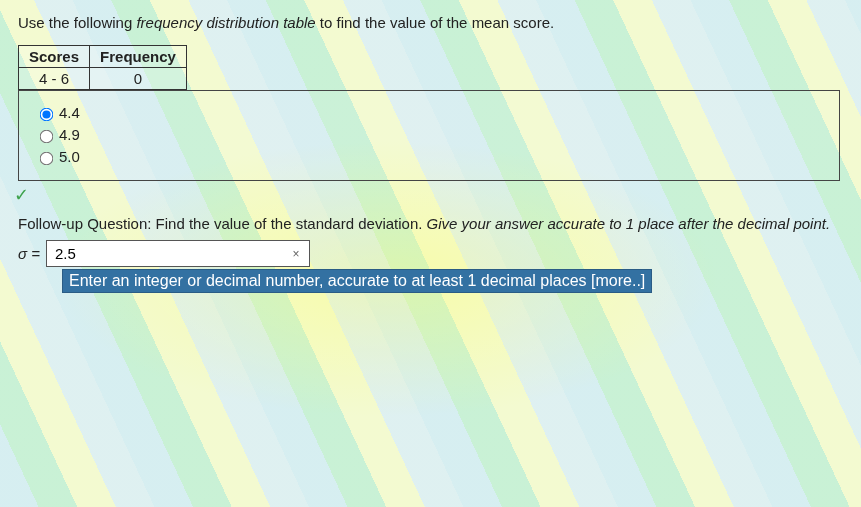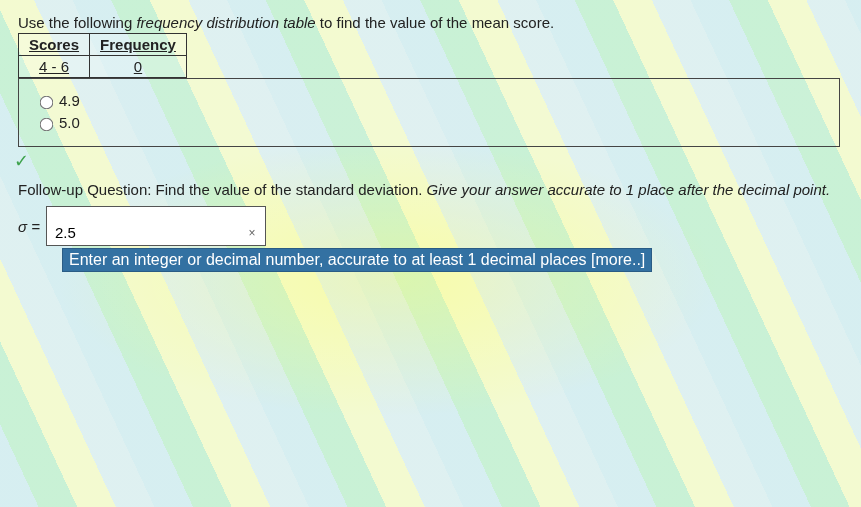--- a/index.html
+++ b/index.html
@@ -18,22 +18,21 @@
         rgba(90,220,140,0.25) 35px 70px,
         rgba(255,255,140,0.3) 70px 105px,
         rgba(160,210,255,0.2) 105px 140px),
       #eef8ee;
     position: relative;
   }
   .prompt { margin-bottom: 0; }
   .em { font-style: italic; }
   table.freq {
     border-collapse: collapse;
-    margin-top: 2px;
-    text-decoration: underline;
+    margin-top: 14px;
   }
   table.freq th, table.freq td {
     border: 1px solid #333;
     padding: 2px 10px;
     text-align: center;
     background: rgba(255,255,255,0.2);
   }
   table.freq th { font-weight: bold; }
   table.freq td.freq-val { min-width: 80px; }
   .answer-box {
@@ -60,22 +59,22 @@
     margin-top: 6px;
     gap: 6px;
   }
   .sigma-label { font-style: italic; }
   .sigma-input-wrap {
     position: relative;
     display: inline-flex;
     align-items: center;
     border: 1px solid #555;
     background: #fff;
-    padding: 16px 26px 3px 6px;
-    width: 220px;
+    padding: 3px 26px 3px 6px;
+    width: 264px;
   }
   .sigma-input {
     border: none;
     outline: none;
     font-size: 15px;
     width: 100%;
     font-family: inherit;
     background: transparent;
   }
   .clear-icon {
@@ -115,20 +114,24 @@
   </tr>
   <tr>
     <td>4 - 6</td>
     <td class="freq-val">0</td>
   </tr>
 </tbody>
   </table>
 
 <div class="answer-box">
   <div class="opt">
+    <input type="radio" name="ans" checked="" style="">
+    <span>4.4</span>
+  </div>
+  <div class="opt">
     <input type="radio" name="ans" style="">
     <span>4.9</span>
   </div>
   <div class="opt">
     <input type="radio" name="ans" style="">
     <span>5.0</span>
   </div>
 </div>
 
 <div class="check">✓</div>

